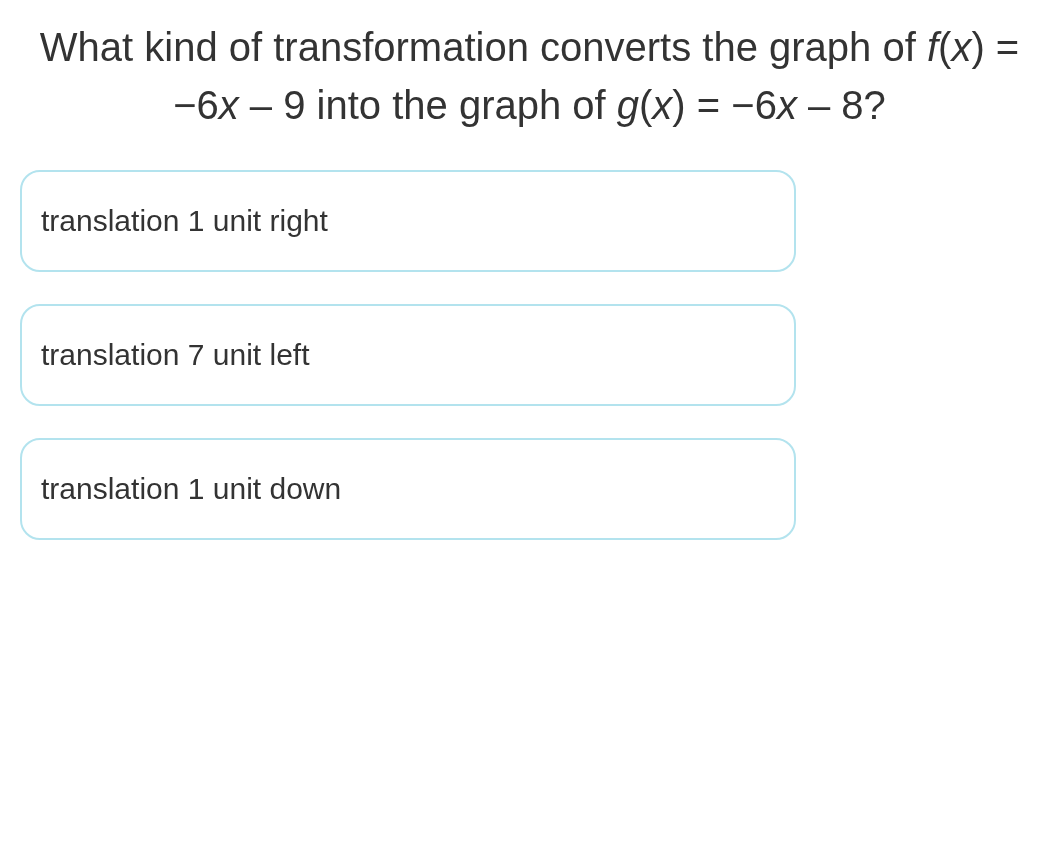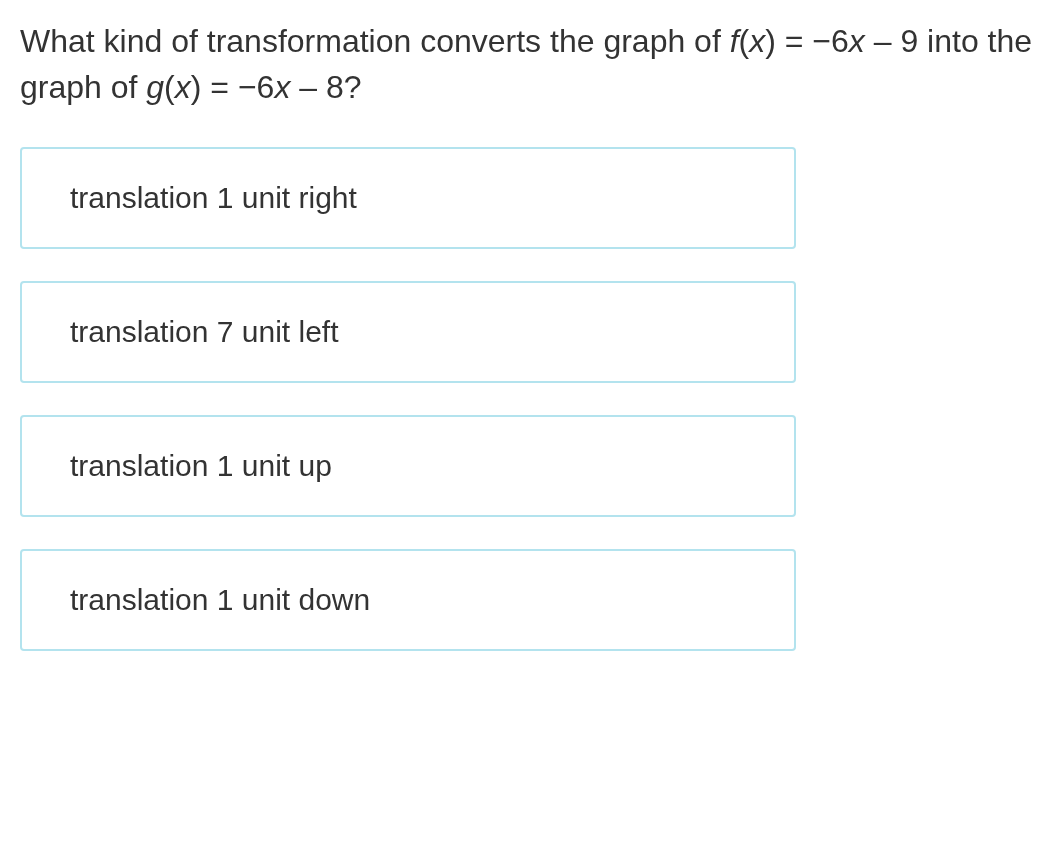--- a/index.html
+++ b/index.html
@@ -7,39 +7,40 @@
     padding: 0;
     box-sizing: border-box;
   }
   body {
     font-family: Verdana, Geneva, sans-serif;
     background: #ffffff;
     padding: 18px 20px;
     width: 1059px;
   }
   .question {
-    font-size: 32px;
+    font-size: 40px;
     color: #333333;
     line-height: 1.45;
     margin-bottom: 36px;
+    text-align: center;
   }
   .fx {
     font-style: italic;
   }
   .options {
     display: flex;
     flex-direction: column;
     gap: 32px;
     width: 776px;
   }
   .option {
     border: 2px solid #b3e3ee;
-    border-radius: 4px;
+    border-radius: 20px;
     background: #ffffff;
-    padding: 32px 48px;
+    padding: 32px 19px;
     font-size: 30px;
     color: #333333;
     text-align: left;
     cursor: pointer;
     font-family: inherit;
   }
 </style>
 </head>
 <body>
 
@@ -48,18 +49,15 @@
 </div>
 
 <div class="options">
   <button class="option">
     <span>translation 1 unit right</span>
   </button>
   <button class="option">
     <span>translation 7 unit left</span>
   </button>
   <button class="option">
-    <span>translation 1 unit up</span>
-  </button>
-  <button class="option">
     <span>translation 1 unit down</span>
   </button>
 </div>
 
 </body></html>

